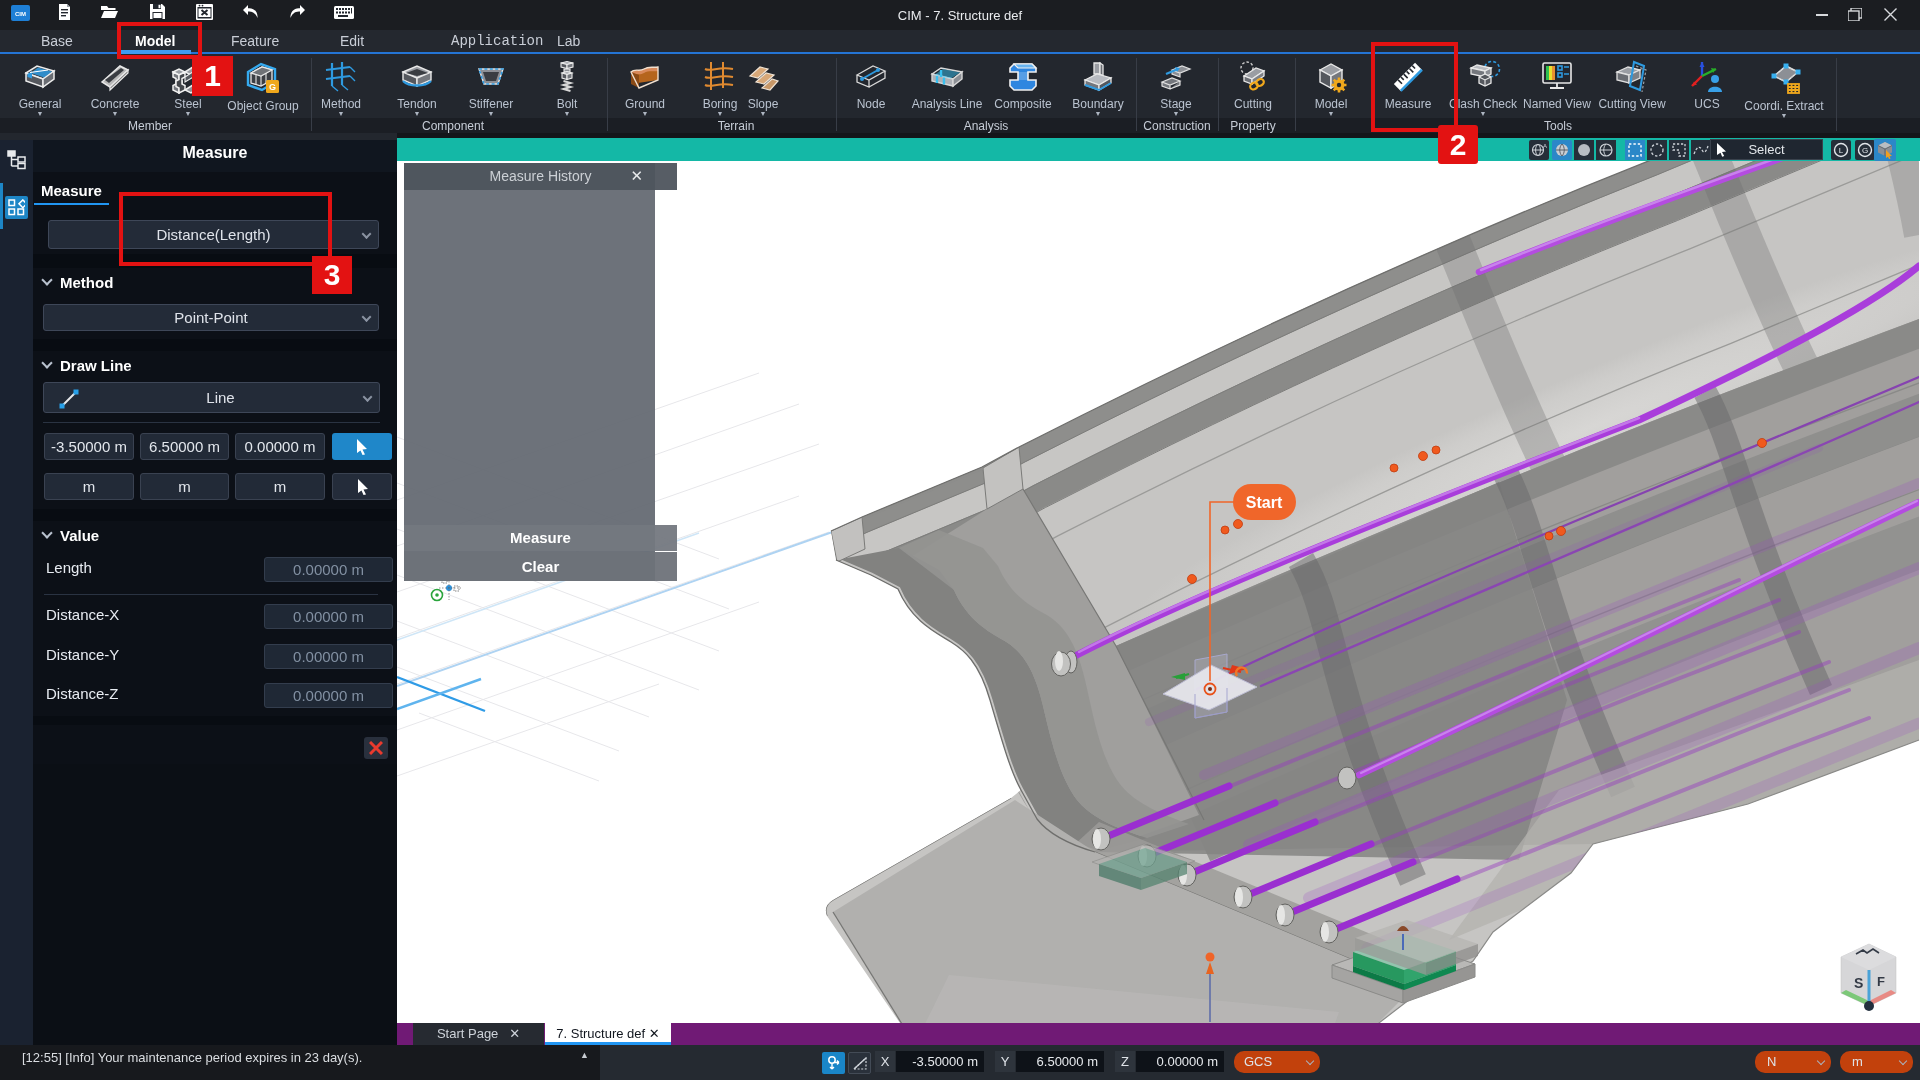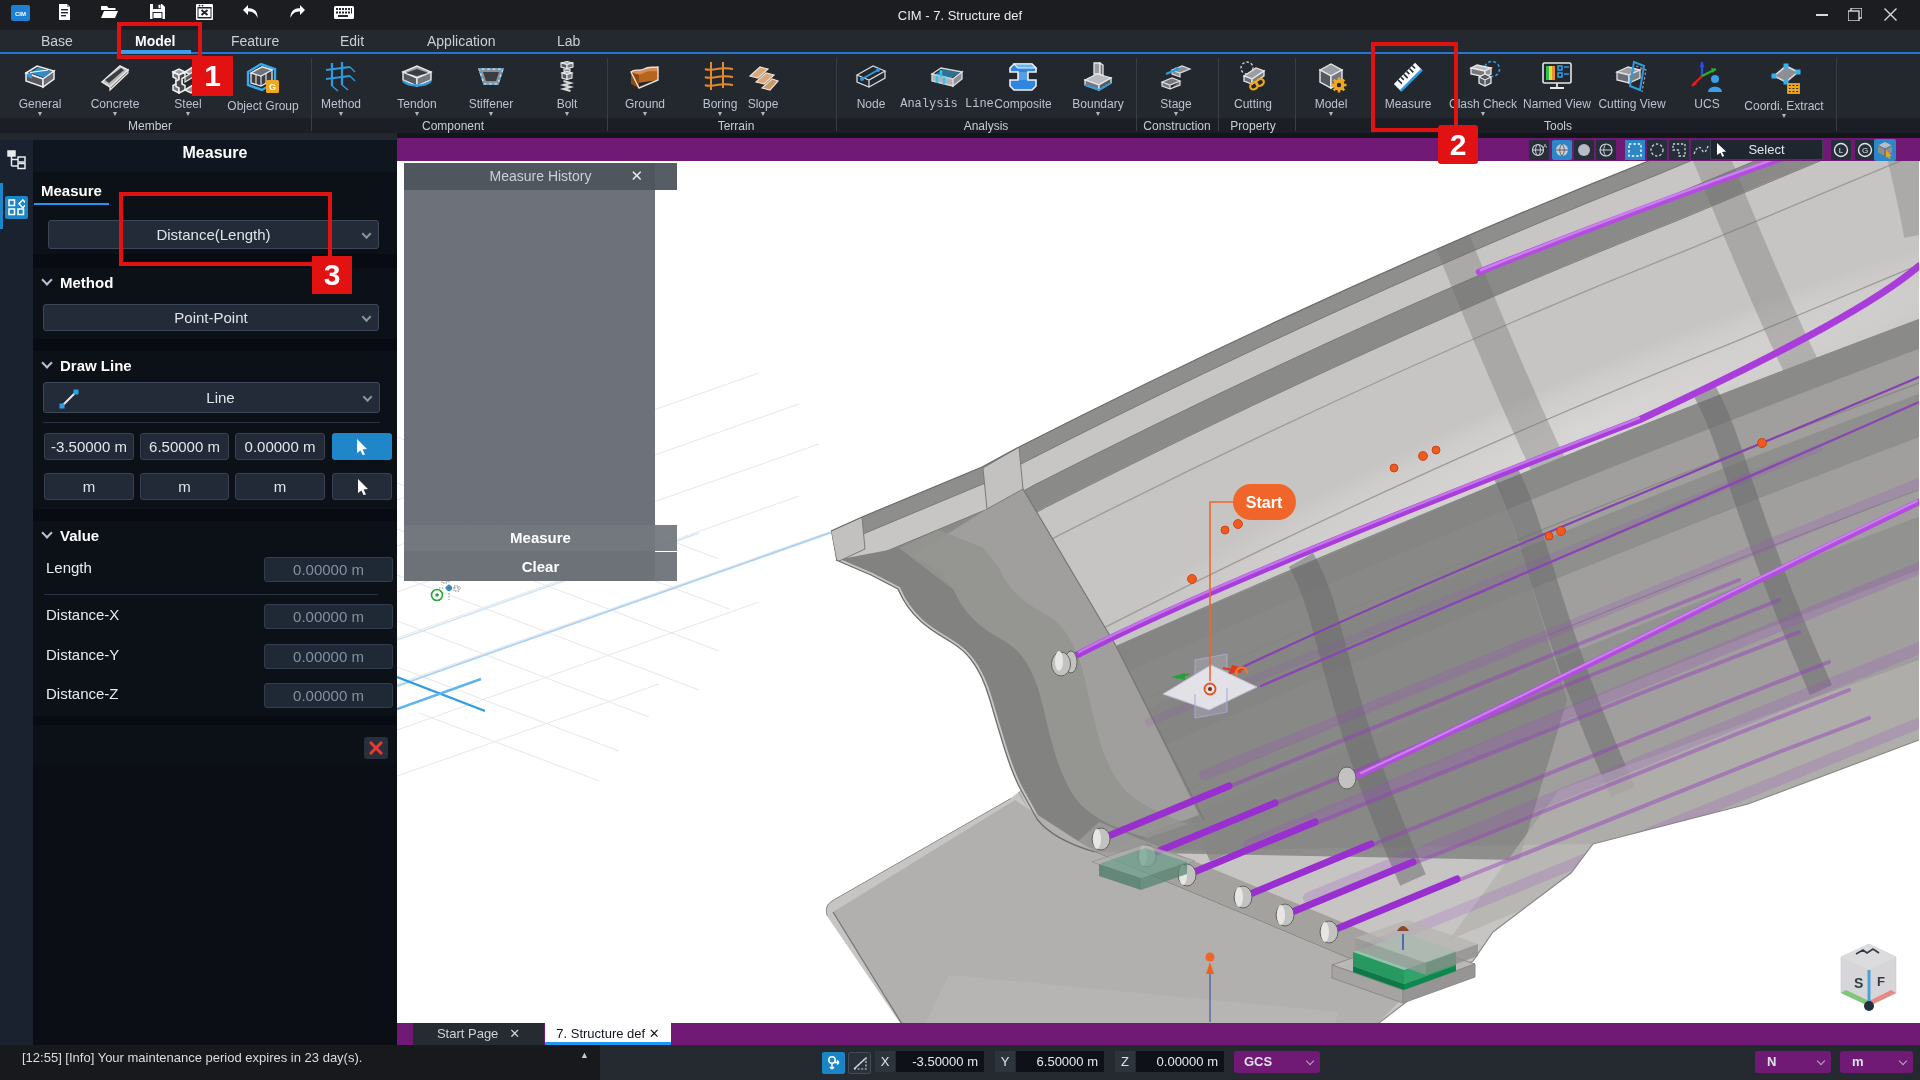--- a/index.html
+++ b/index.html
@@ -35,37 +35,37 @@
 #lpanel .ptabline { position:absolute; left:1px; top:70px; width:75px; height:2px; background:#2196f3; }
 .ddrop { position:absolute; background:#232b38; border:1px solid #3e4758; border-radius:3px; color:#dfe3ea; font-size:15px; text-align:center; }
 .ddrop .chev { position:absolute; right:8px; top:50%; transform:translateY(-65%) rotate(45deg); width:7px; height:7px; border-right:2px solid #8a93a2; border-bottom:2px solid #8a93a2; }
 .shead { position:absolute; color:#fff; font-weight:bold; font-size:15px; }
 .schev { position:absolute; width:8px; height:8px; border-right:2px solid #b9c2cf; border-bottom:2px solid #b9c2cf; transform:rotate(45deg); }
 .ifield { position:absolute; background:#222a37; border:1px solid #3a4251; border-radius:3px; color:#e2e6ec; font-size:15px; text-align:center; }
 .vfield { position:absolute; background:#1f2835; border:1px solid #333d4d; border-radius:3px; color:#8290a2; font-size:15px; text-align:center; }
 .vlabel { position:absolute; color:#e8ecf2; font-size:15px; }
 .sepline { position:absolute; height:1px; background:#2a3342; }
 
-#vptoolstrip { position:absolute; left:397px; top:138px; width:1523px; height:23px; background:#701a75; }
+#vptoolstrip { position:absolute; left:397px; top:138px; width:1523px; height:23px; background:#14b8a6; }
 #viewport { position:absolute; left:397px; top:161px; width:1523px; height:863px; background:#fff; }
 
 #history { position:absolute; left:404px; top:163px; width:251px; height:418px; background:rgba(98,103,112,0.93); }
 #history .htitle { position:absolute; left:0; top:0; width:273px; height:27px; background:rgba(78,84,93,0.95); color:#ccd0d5; font-size:14px; text-align:center; line-height:27px; }
 #history .hx { position:absolute; right:12px; top:4px; color:#e8eaec; font-size:15px; }
 #history .hrow1 { position:absolute; left:0; top:362px; width:273px; height:26px; background:rgba(116,120,127,0.95); color:#fff; font-weight:bold; font-size:15px; text-align:center; line-height:26px; }
 #history .hrow2 { position:absolute; left:0; top:389px; width:273px; height:29px; background:rgba(110,114,121,0.95); color:#fff; font-weight:bold; font-size:15px; text-align:center; line-height:29px; }
 
 #tabrow { position:absolute; left:397px; top:1023px; width:1523px; height:22px; background:#701a75; }
 #tabrow .tab1 { position:absolute; left:16px; top:0; width:131px; height:22px; background:#262a31; color:#ced3da; font-size:13px; text-align:center; line-height:21px; }
 #tabrow .tab2 { position:absolute; left:148px; top:0; width:126px; height:22px; background:#fff; color:#10151d; font-size:13px; text-align:center; line-height:21px; border-bottom:3px solid #2196f3; }
 #statusbar { position:absolute; left:0; top:1045px; width:1920px; height:35px; background:#252a31; }
 #statusmsg { position:absolute; left:0; top:0; width:600px; height:35px; background:#17191d; color:#dadde1; font-size:13px; line-height:26px; padding-left:22px; }
 .sfield { position:absolute; top:6px; height:21px; background:#0e1218; color:#e6e9ed; font-size:13px; text-align:right; line-height:21px; padding-right:6px; }
 .slab { position:absolute; top:6px; height:21px; background:#2e343c; color:#dfe3e8; font-size:13px; text-align:center; line-height:21px; }
-.sdrop { position:absolute; top:6px; height:22px; background:#701a75; border-radius:3px; color:#dfe3e8; font-size:13px; line-height:22px;font-weight:bold; }
+.sdrop { position:absolute; top:6px; height:22px; background:#c2410c; border-radius:10px; color:#dfe3e8; font-size:13px; line-height:22px; }
 .sdrop .chev { position:absolute; right:7px; top:7px; width:6px; height:6px; border-right:1.5px solid #aab2bd; border-bottom:1.5px solid #aab2bd; transform:rotate(45deg); }
 
 .redbox { position:absolute; border:4px solid #e31212; z-index:50; }
 .redbadge { position:absolute; background:#e31212; color:#fff; font-weight:bold; font-size:30px; text-align:center; z-index:51; }
 </style>
 </head>
 <body>
 <div id="app">
   <div id="titlebar">
     <div class="title">CIM - 7. Structure def</div>
@@ -133,21 +133,21 @@
       <svg style="position:absolute; right:23px; top:8px;" width="13" height="13" viewBox="0 0 13 13">
           <path d="M0.5 0.5 L12.5 12.5 M12.5 0.5 L0.5 12.5" stroke="#d8dadd" stroke-width="1.4"></path>
         </svg>
     </div>
   </div>
   <div id="menubar">
     <div class="mtab" style="left:41px;">Base</div>
     <div class="mtab active" style="left:135px;">Model</div>
     <div class="mtab" style="left:231px;">Feature</div>
     <div class="mtab" style="left:340px;">Edit</div>
-    <div class="mtab" style="left:427px;">Application</div>
+    <div class="mtab" style="left:451px;font-family:Liberation Mono, monospace;">Application</div>
     <div class="mtab" style="left:557px;">Lab</div>
   </div>
   <div id="munderline" style="position:absolute; left:121px; top:50px; width:70px; height:4px; background:#3f9bf0; z-index:5;"></div>
   <div id="ribbon"></div>
   <div id="grouprow"></div>
   <div class="rtool" style="left:-15px; width:110px;">
       <svg width="34" height="34" viewBox="0 0 34 34">
         <path d="M3 13 L14 6 L31 11 L20 19 Z" fill="#3b3e44" stroke="#ececec" stroke-width="1.5"></path>
         <path d="M3 13 L3 21 L20 27 L20 19 Z" fill="#55585e" stroke="#ececec" stroke-width="1.5"></path>
         <path d="M31 11 L31 19 L20 27 L20 19 Z" fill="#6a6d73" stroke="#ececec" stroke-width="1.5"></path>
@@ -277,21 +277,21 @@
     </div>
   <div class="rtool" style="left:816px; width:110px;">
       <svg width="36" height="34" viewBox="0 0 36 34">
         <path d="M4 15 L20 6 L32 11 L16 20 Z M4 15 L4 22 L16 27 L16 20 M32 11 L32 18 L16 27" fill="none" stroke="#d8d8d8" stroke-width="1.3"></path>
         <path d="M9 19 L25 10" stroke="#2e9ae0" stroke-width="2"></path>
         <circle cx="9" cy="19" r="2" fill="#2e9ae0"></circle>
         <circle cx="25" cy="10" r="2" fill="#2e9ae0"></circle>
       </svg>
       <div class="rlabel">Node</div>
     </div>
-  <div class="rtool" style="left:892px; width:110px;font-family:Liberation Mono, monospace;">
+  <div class="rtool" style="left:892px; width:110px;">
       <svg width="36" height="34" viewBox="0 0 36 34">
         <path d="M3 14 L12 8 L33 12 L24 19 Z" fill="none" stroke="#d8d8d8" stroke-width="1.4"></path>
         <path d="M3 14 L3 21 L24 26 L24 19 Z" fill="#aeb1b7" stroke="#d8d8d8" stroke-width="1.4"></path>
         <path d="M33 12 L33 19 L24 26 L24 19 Z" fill="#8c8f95" stroke="#d8d8d8" stroke-width="1.4"></path>
         <path d="M8 16 L8 23 M15 17.5 L15 24.5 M12 10 L12 17" stroke="#38c0f0" stroke-width="2.4"></path>
         <path d="M5 15 L14 9 L31 12.5 L22 18.5 Z" fill="#38c0f0" opacity="0.5"></path>
       </svg>
       <div class="rlabel">Analysis Line</div>
     </div>
   <div class="rtool" style="left:968px; width:110px;">

